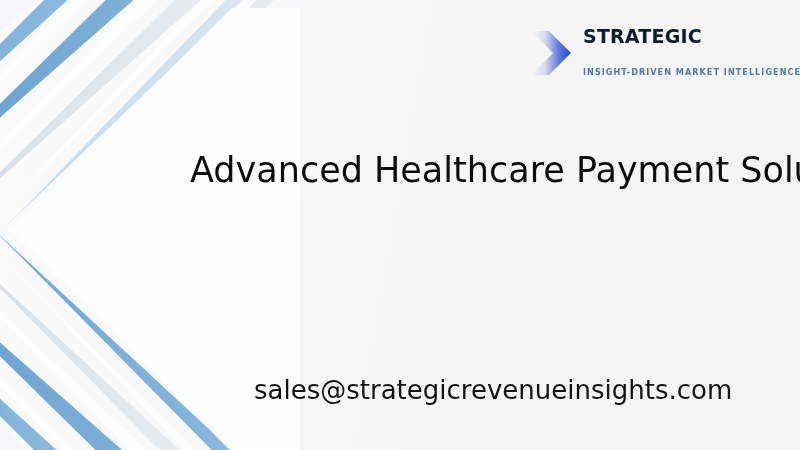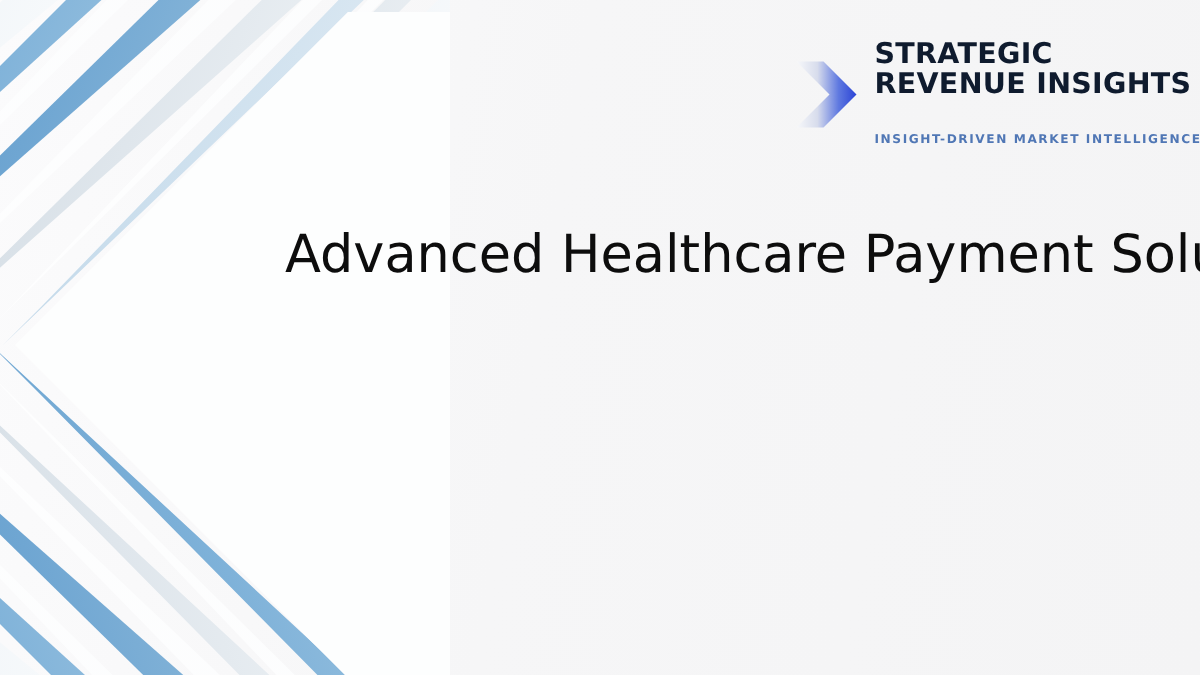--- a/index.html
+++ b/index.html
@@ -218,21 +218,21 @@
           <stop offset="35%" stop-color="#d7dcec"></stop>
           <stop offset="70%" stop-color="#5f79e0"></stop>
           <stop offset="100%" stop-color="#2b44d6"></stop>
         </linearGradient>
       </defs>
       <path d="M3,3 L21,3 L43,25 L21,47 L3,47 L25,25 Z" fill="url(#logoGrad)"></path>
     </svg>
 
     <div class="logo-text">
       <div class="logo-line1">STRATEGIC</div>
-      <div class="logo-line2">REVENUE INSIGHTS</div>
       <div class="logo-tagline">INSIGHT-DRIVEN MARKET INTELLIGENCE</div>
     </div>
   </div>
 
   <div class="headline">Advanced Healthcare Payment Solut</div>
 
+  <div class="contact-email">sales@strategicrevenueinsights.com</div>
 
 </div>
 
 </body></html>

